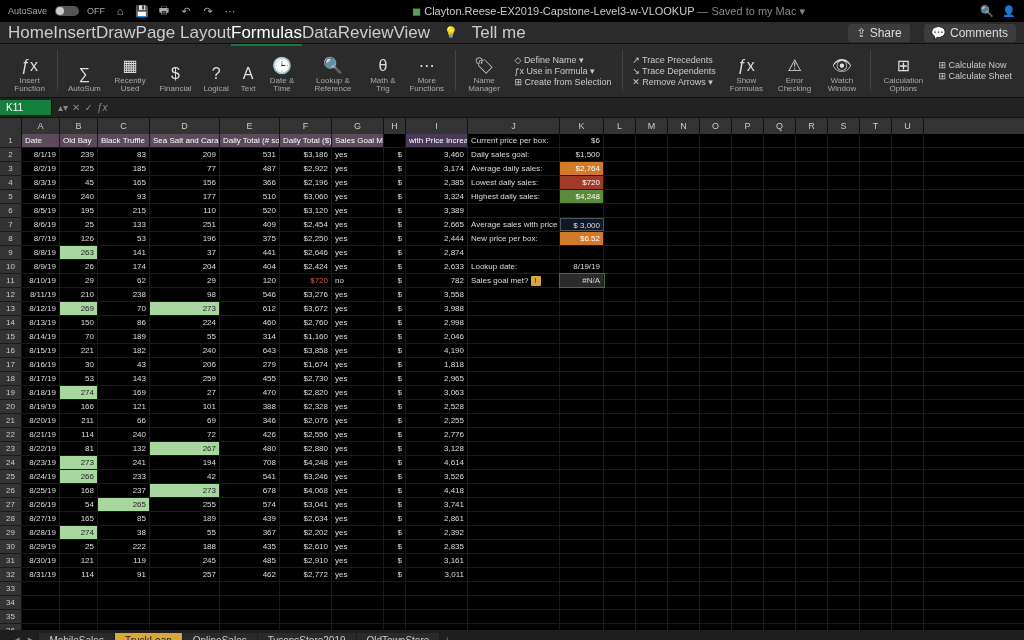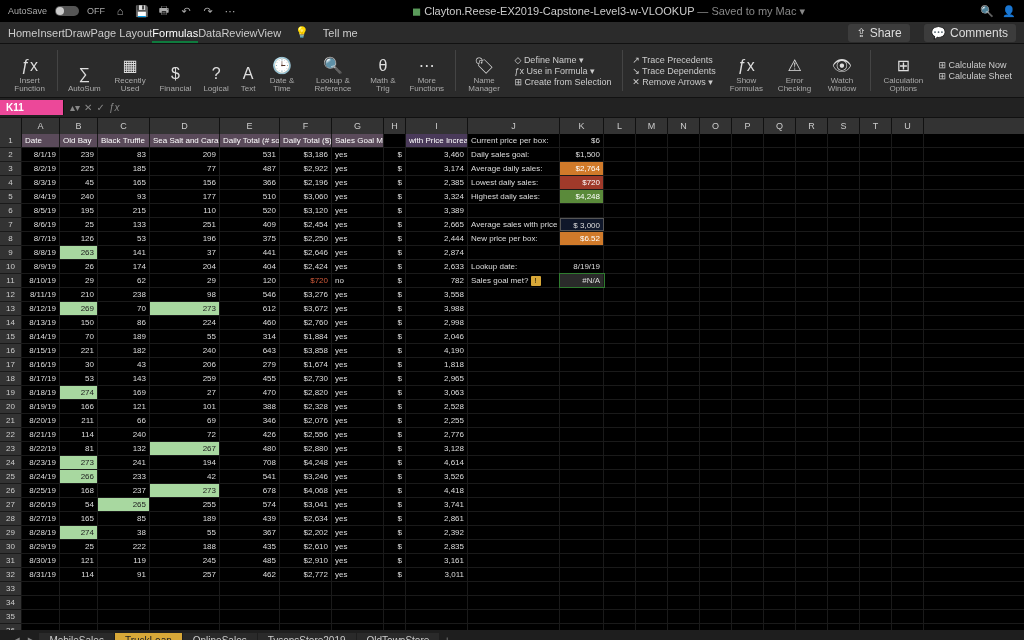--- a/index.html
+++ b/index.html
@@ -6,32 +6,32 @@
 body { background: #1a1a1a; color: #ddd; font-size: 10px; overflow: hidden; width: 1024px; height: 640px; }
 .title-bar { background: #000000; height: 22px; display: flex; align-items: center; padding: 0 8px; gap: 8px; }
 .title-bar .autosave { font-size: 9px; color: #aaa; }
 .title-bar .toggle { width: 24px; height: 10px; background: #555; border-radius: 5px; display: inline-block; position: relative; }
 .title-bar .toggle::after { content: ""; position: absolute; left: 1px; top: 1px; width: 8px; height: 8px; background: #ccc; border-radius: 50%; }
 .title-bar .qicon { width: 14px; height: 14px; display: inline-flex; align-items: center; justify-content: center; color: #aaa; font-size: 11px; }
 .title-bar .center { flex: 1; text-align: center; font-size: 11px; color: #ccc; }
 .title-bar .center .saved { color: #888; margin-top: 36px; }
 .title-bar .right { display: flex; gap: 8px; }
 .tabs { background: #2b2b2b; height: 22px; display: flex; align-items: center; padding: 0 8px; gap: 14px; border-bottom: 1px solid #111; }
-.tabs .tab { font-size: 11px; color: #ccc; cursor: pointer; padding: 2px 0; }
+.tabs .tab { font-size: 17px; color: #ccc; cursor: pointer; padding: 2px 0; }
 .tabs .tab.active { color: #fff; border-bottom: 2px solid #0f7b3e; }
 .tabs .spacer { flex: 1; }
 .tabs .btn { background: #3c3c3c; padding: 2px 8px; border-radius: 3px; font-size: 12px; cursor: pointer; }
 .ribbon { background: #2b2b2b; height: 54px; display: flex; align-items: stretch; padding: 2px 8px; gap: 4px; border-bottom: 1px solid #111; }
 .rgroup { display: flex; flex-direction: column; align-items: center; justify-content: flex-end; padding: 2px 4px; font-size: 8px; color: #aaa; text-align: center; gap: 2px; }
 .rgroup .icon { font-size: 16px; color: #ddd; }
 .rgroup .label { font-size: 8px; line-height: 1; }
 .ribbon .sep { width: 1px; background: #444; margin: 4px 2px; }
 .ribbon .stack { display: flex; flex-direction: column; gap: 1px; font-size: 9px; color: #ccc; justify-content: center; white-space: nowrap; padding: 0 4px; }
 .formula-bar { background: #222; height: 20px; display: flex; align-items: center; border-bottom: 1px solid #111; }
-.name-box { width: 64px; background: #ec4899; color: #fff; padding: 2px 6px; font-size: 10px; border-right: 1px solid #111; font-weight: bold; }
+.name-box { width: 52px; background: #15803d; color: #fff; padding: 2px 6px; font-size: 10px; border-right: 1px solid #111; }
 .fx-ctl { display: flex; gap: 4px; padding: 0 6px; color: #888; font-size: 10px; align-items: center; }
 .fx-input { flex: 1; padding: 2px 6px; font-size: 10px; color: #fff; }
 .grid-wrap { position: relative; height: 512px; overflow: hidden; background: #000; }
 .col-letters { display: flex; background: #333; height: 16px; }
 .rowhead-spacer { width: 22px; background: #333; border-right: 1px solid #111; }
 .col-letters .col { text-align: center; font-size: 9px; color: #ccc; border-right: 1px solid #111; line-height: 16px; }
 .grid { position: relative; }
 .row { display: flex; height: 14px; border-bottom: 1px solid #1a1a1a; }
 .rh { width: 22px; background: #333; text-align: center; font-size: 8px; color: #ccc; border-right: 1px solid #111; line-height: 14px; }
 .cell { border-right: 1px solid #1a1a1a; font-size: 8px; padding: 0 3px; line-height: 14px; white-space: nowrap; overflow: hidden; }
@@ -551,21 +551,21 @@
         <div class="cell wT"></div>
         <div class="cell wU"></div>
       </div>
       <div class="row">
         <div class="rh">15</div>
         <div class="cell wA r">8/14/19</div>
         <div class="cell wB r">70</div>
         <div class="cell wC r">189</div>
         <div class="cell wD r">55</div>
         <div class="cell wE r">314</div>
-        <div class="cell wF r">$1,884</div>
+        <div class="cell wF r">$1,160</div>
         <div class="cell wG">yes</div>
         <div class="cell wH r">$</div>
         <div class="cell wI r">2,046</div>
         <div class="cell wJ"></div>
         <div class="cell wK"></div>
         <div class="cell wL"></div>
         <div class="cell wM"></div>
         <div class="cell wN"></div>
         <div class="cell wO"></div>
         <div class="cell wP"></div>

